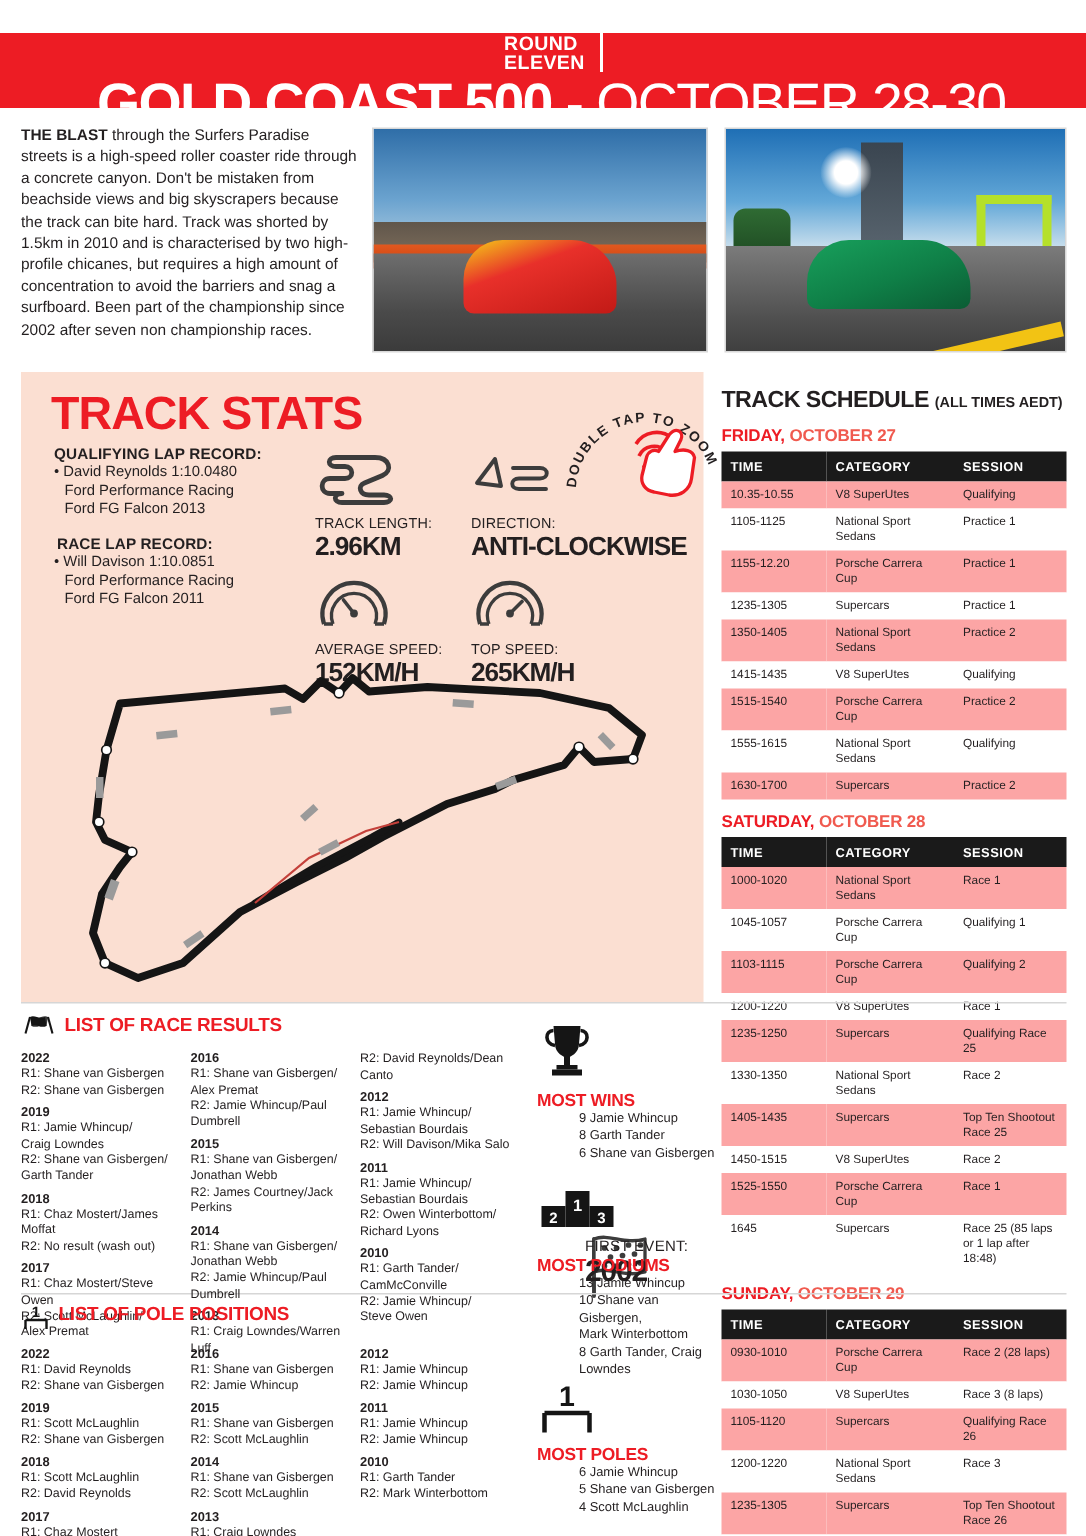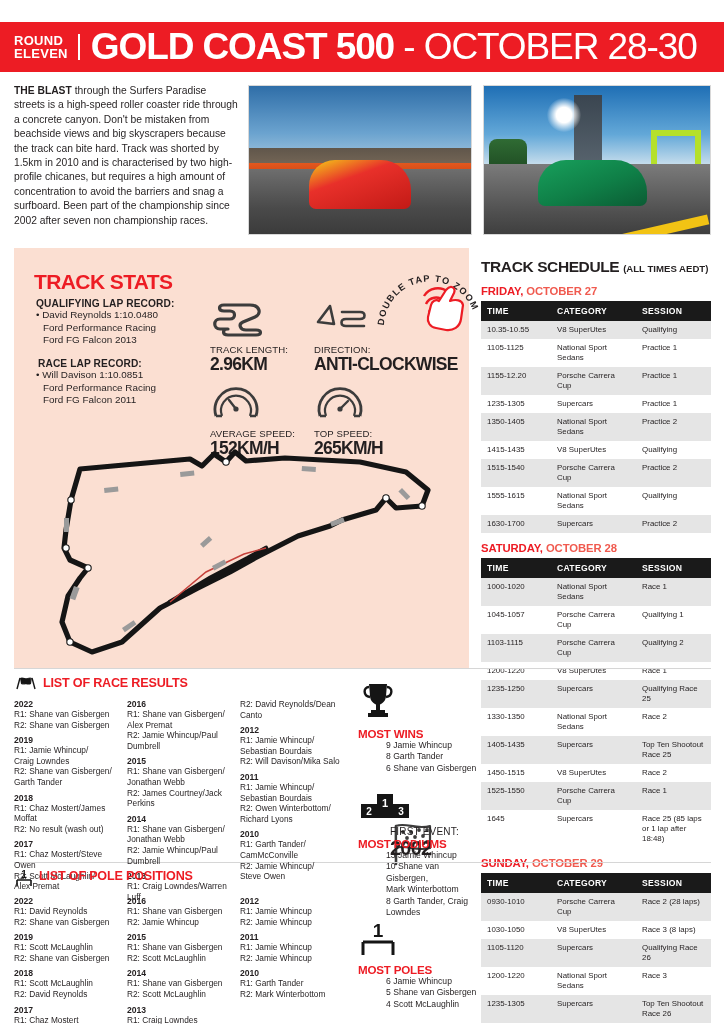--- a/index.html
+++ b/index.html
@@ -8,21 +8,21 @@
     background: #ffffff;
     font-family: "Liberation Sans", sans-serif;
     color: #231f20;
     overflow: hidden;
   }
   .page { position: relative; width: 724px; height: 1024px; background:#fff; }
 
   
   .header {
     position: absolute; left: 0; top: 22px; width: 724px; height: 50px;
-    background: #ed1c24; display: flex; align-items: center;
+    background: #ed1c24; display: flex; align-items: center; flex-direction: column;
   }
   .round-box {
     margin-left: 14px; padding-right: 10px;
     border-right: 2px solid #ffffff; line-height: 1.0;
   }
   .round-box div {
     color: #fff; font-weight: bold; font-size: 13px;
     letter-spacing: .3px; font-family: "Liberation Sans", sans-serif;
   }
   .header-title {
@@ -77,21 +77,21 @@
 
   
   .peach {
     position: absolute; left: 14px; top: 248px; width: 455px; height: 420px;
     background: #fbdfd2;
   }
   .sec-title {
     color: #ed1c24; font-weight: bold; letter-spacing: -.6px;
     font-family: "Liberation Sans", sans-serif;
   }
-  #track-stats-title { position:absolute; left:20px; top:22px; font-size:21px; }
+  #track-stats-title { position:absolute; left:20px; top:10px; font-size:31px; }
   #track-facts-title { position:absolute; left:196px; top:14px; font-size:23px; }
 
   .ts-head { font-size: 10.2px; font-weight: bold; letter-spacing:.1px; }
   .ts-body { font-size: 9.9px; line-height: 12.6px; }
   #ts-block1 { position:absolute; left:22px; top:50px; width:160px; }
   #ts-block2 { position:absolute; left:24px; top:110px; width:160px; }
   .ts-body .bullet::before { content:"\2022  "; }
 
   .fact { position:absolute; width:130px; }
   .fact .ficon { height: 38px; margin-bottom: 4px; }
@@ -123,21 +123,21 @@
   table.sched th {
     background:#1a1a1a; color:#fff; font-size:8.6px; font-weight:bold;
     text-align:left; padding:5px 5px 5px 6px; letter-spacing:.3px;
   }
   table.sched th.c1 { width:70px; }
   table.sched th.c2 { width:85px; }
   table.sched td {
     font-size:7.9px; padding:4px 5px 4px 6px; line-height:10px;
     vertical-align:top; color:#231f20;
   }
-  table.sched tr.alt td { background:#e5e5e5; }
+  table.sched tr.alt td { background:#fca5a5; }
   table.sched tr td { background:#ffffff; }
 
   
   .list-title { color:#ed1c24; font-weight:bold; font-size:12.6px; letter-spacing:-.2px; }
   #results-block { position:absolute; left:14px; top:676px; width:340px; }
   #poles-block { position:absolute; left:14px; top:869px; width:340px; }
   .cols { display:flex; gap:0px; margin-top:5px; }
   .col { width:113px; padding-right:6px; }
   .yr { font-size:8.6px; font-weight:bold; margin-top:5px; }
   .yr:first-child { margin-top:0; }

